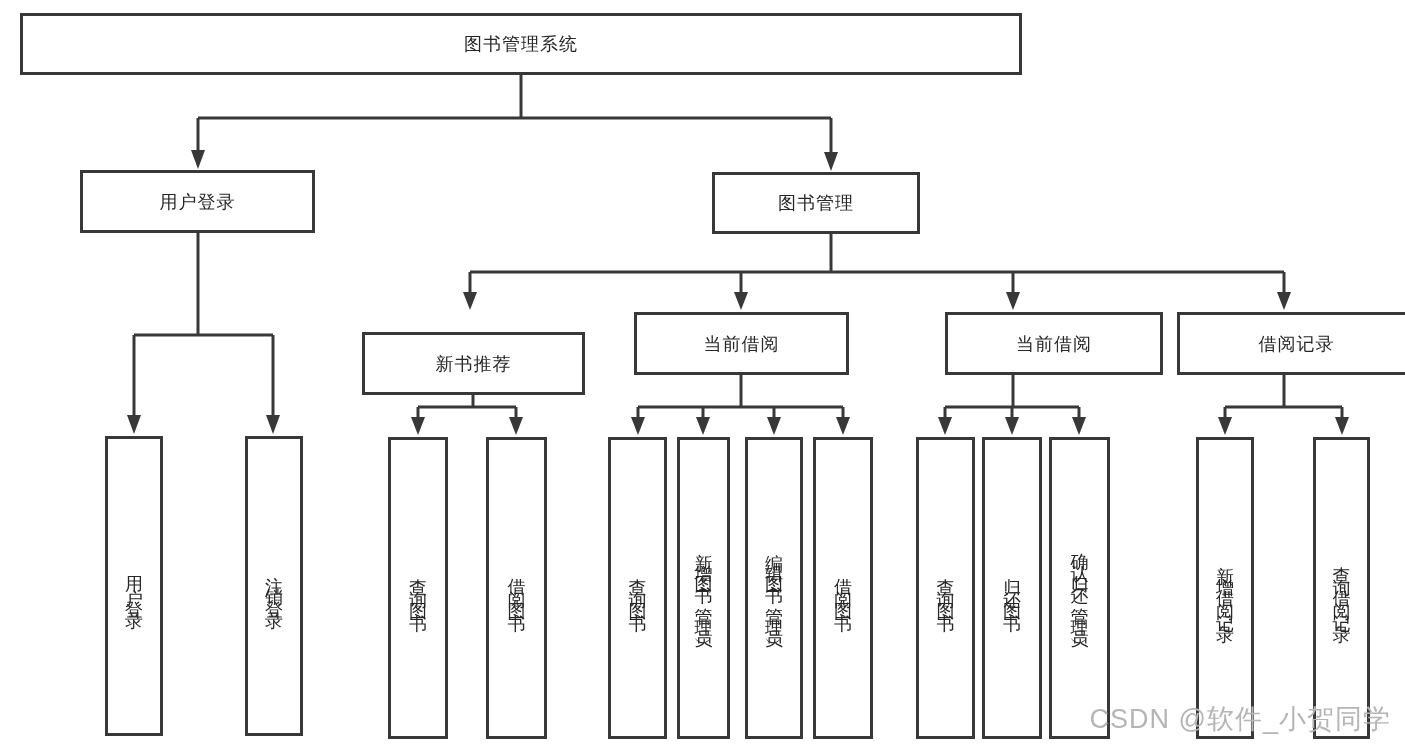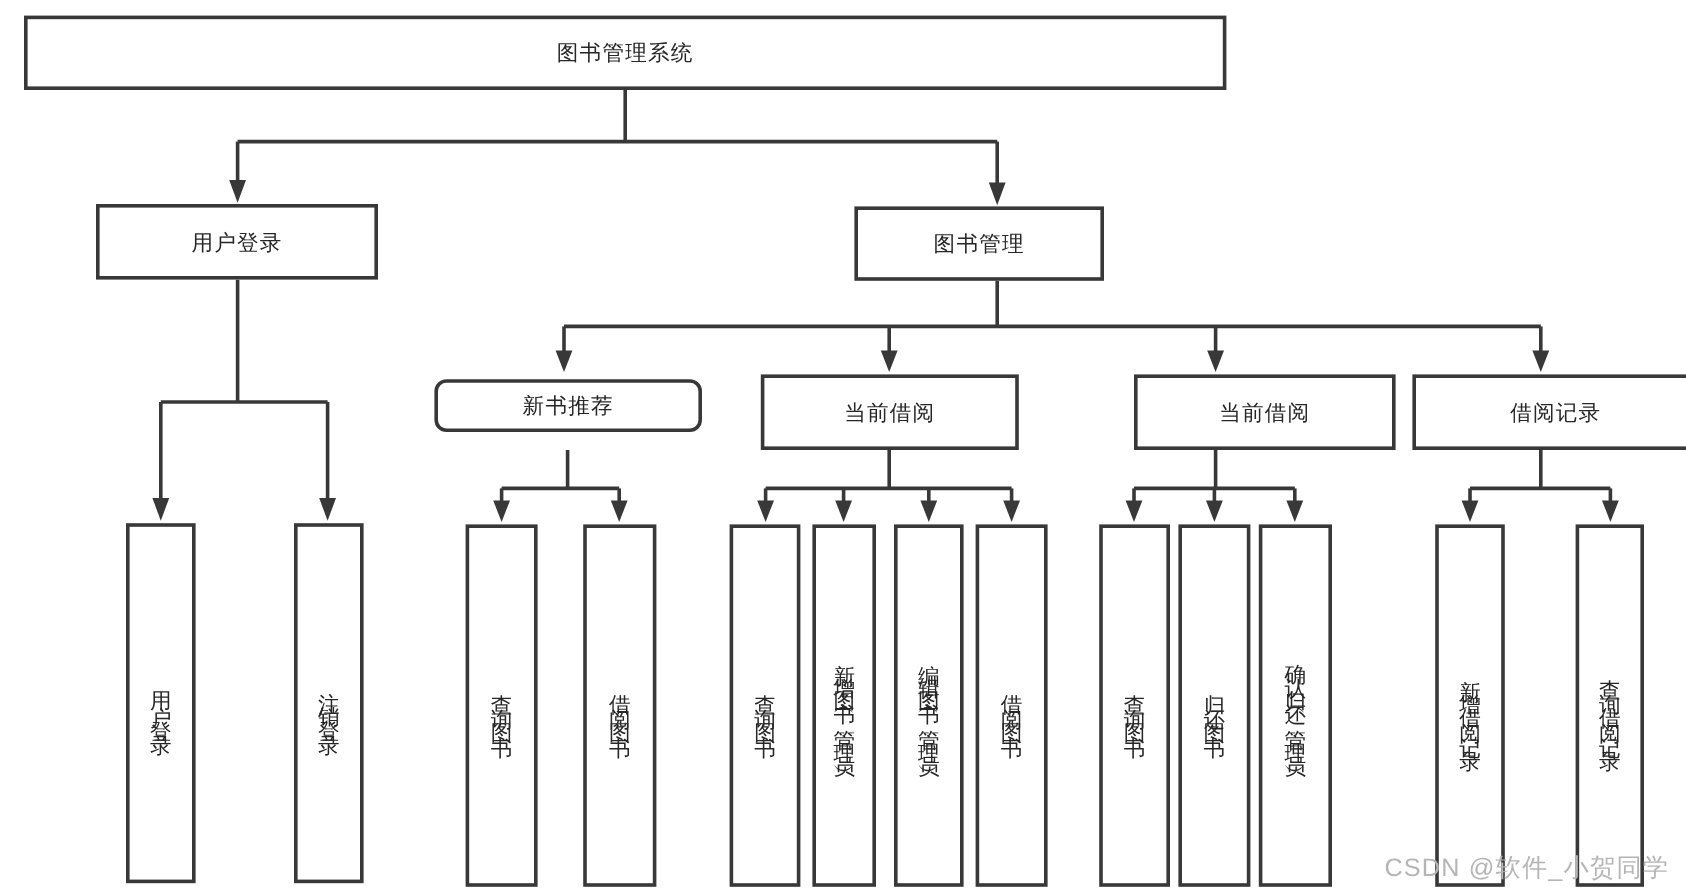--- a/index.html
+++ b/index.html
@@ -32,21 +32,21 @@
     writing-mode:vertical-rl;
     text-orientation:mixed;
     font-size:18px;
     letter-spacing:12px;
     line-height:1;
     white-space:nowrap;
   }
   .watermark{
     position:absolute;
     right:14px;bottom:10px;
-    font-size:21px;
+    font-size:27px;
     color:var(--watermark);
     letter-spacing:1px;
     z-index:5;
   }
 </style>
 </head>
 <body>
 
 <div id="stage">
 
@@ -124,21 +124,21 @@
       <path class="wire" d="M1342,407 V421"></path>
       <polygon class="head" points="1335,417 1349,417 1342,435"></polygon>
     </g>
   </svg>
 
   <div class="box h-box" style="left:20px;top:13px;width:1002px;height:62px;">图书管理系统</div>
 
   <div class="box h-box" style="left:80px;top:170px;width:235px;height:63px;">用户登录</div>
   <div class="box h-box" style="left:712px;top:172px;width:208px;height:62px;">图书管理</div>
 
-  <div class="box h-box" style="left:362px;top:316px;width:223px;height:44px;border-radius:10px;">新书推荐</div>
+  <div class="box h-box" style="left:362px;top:332px;width:223px;height:63px;">新书推荐</div>
   <div class="box h-box" style="left:634px;top:312px;width:215px;height:63px;">当前借阅</div>
   <div class="box h-box" style="left:904px;top:312px;width:218px;height:63px;margin-left:41px;">当前借阅</div>
   <div class="box h-box" style="left:1177px;top:312px;width:239px;height:63px;">借阅记录</div>
 
   <div class="box v-box" style="left:105px;top:436px;width:58px;height:300px;">
     <span class="vtext">用户登录</span>
   </div>
   <div class="box v-box" style="left:245px;top:436px;width:58px;height:300px;">
     <span class="vtext">注销登录</span>
   </div>

